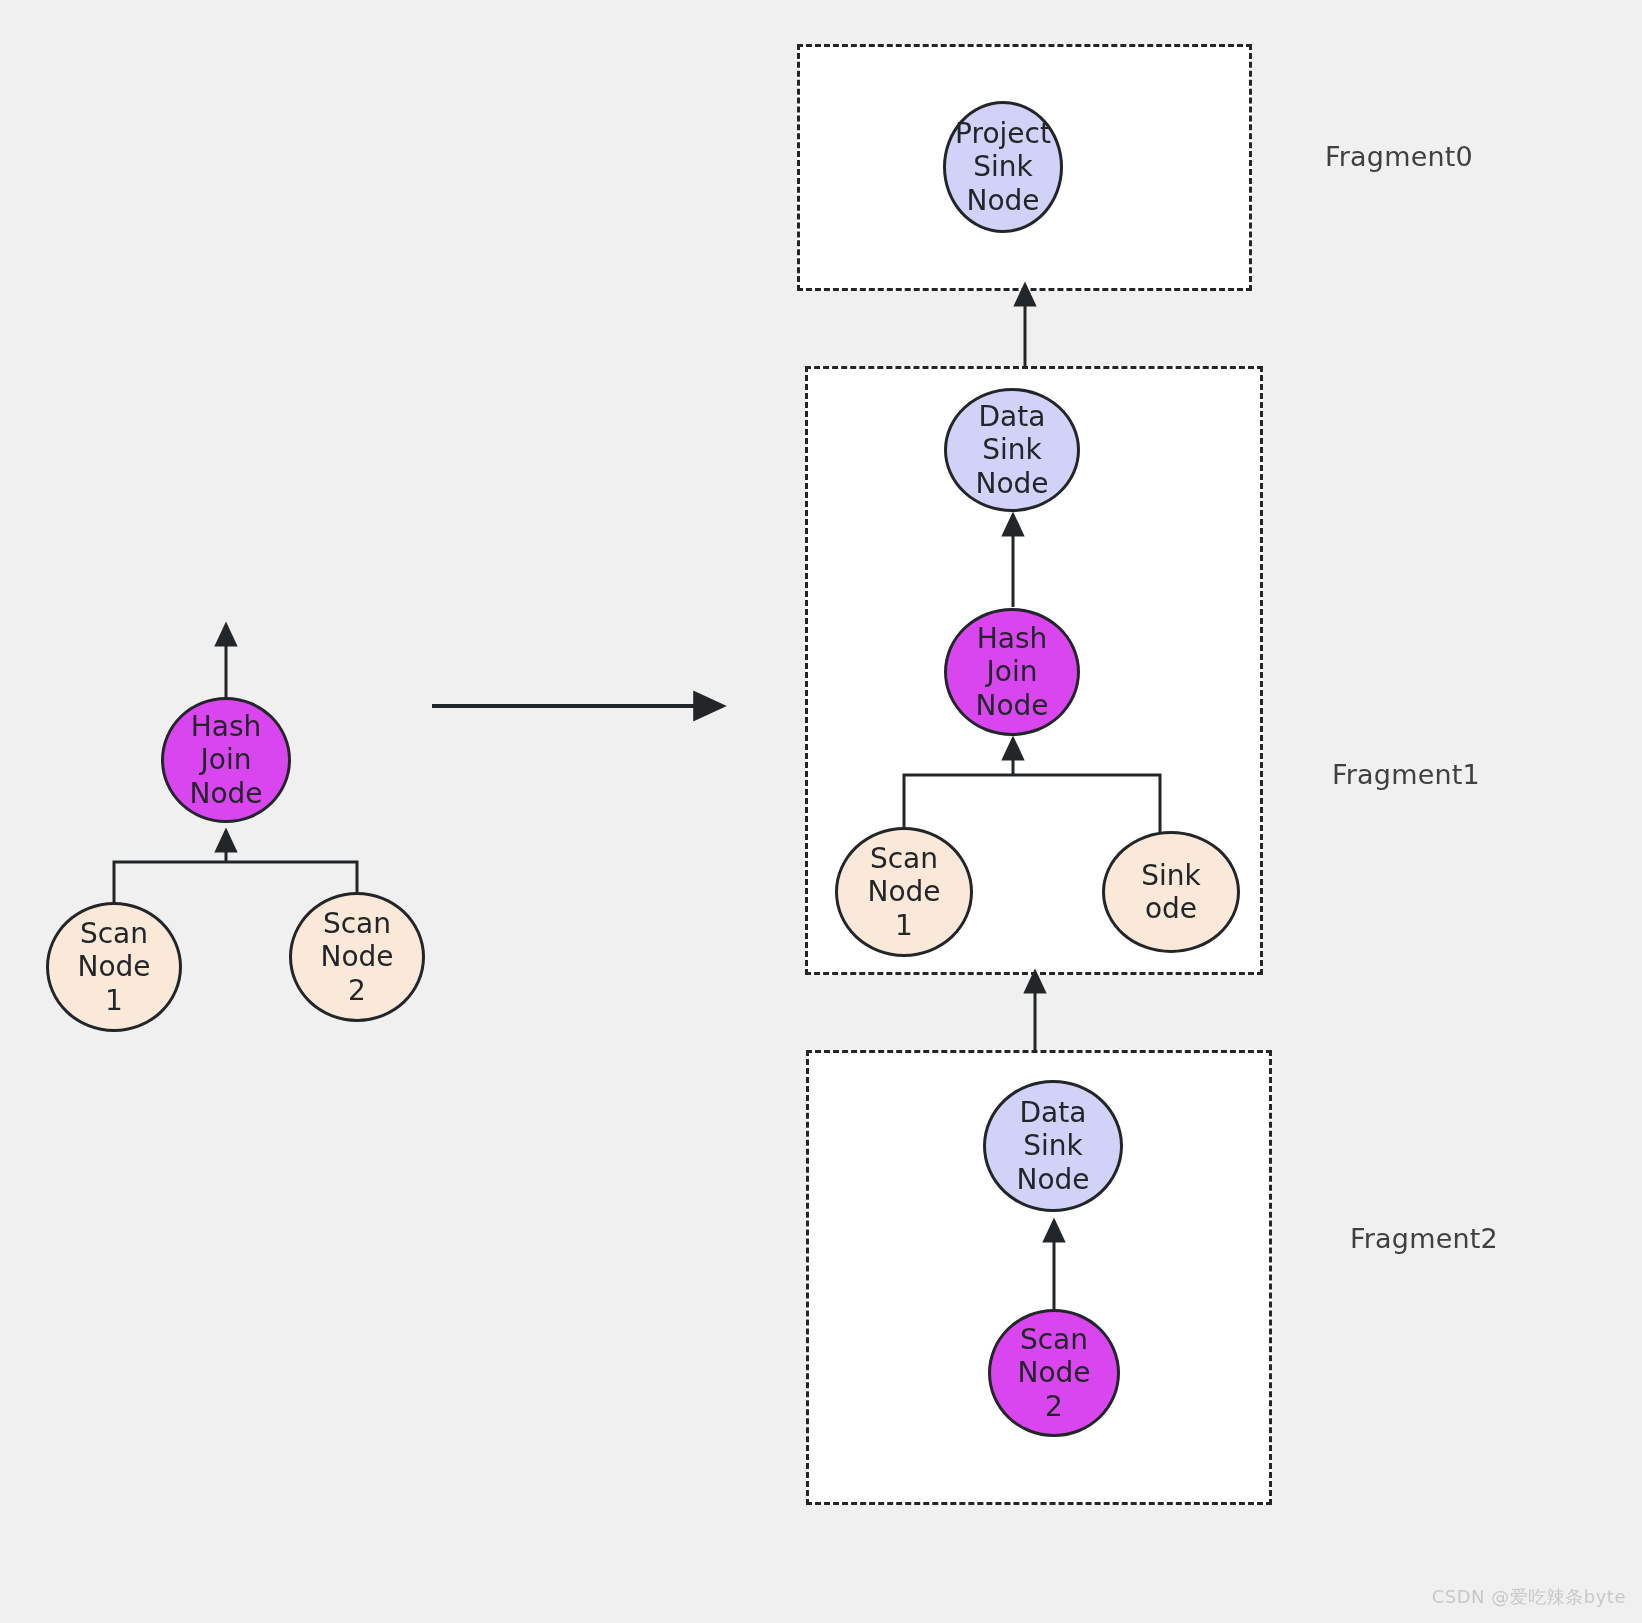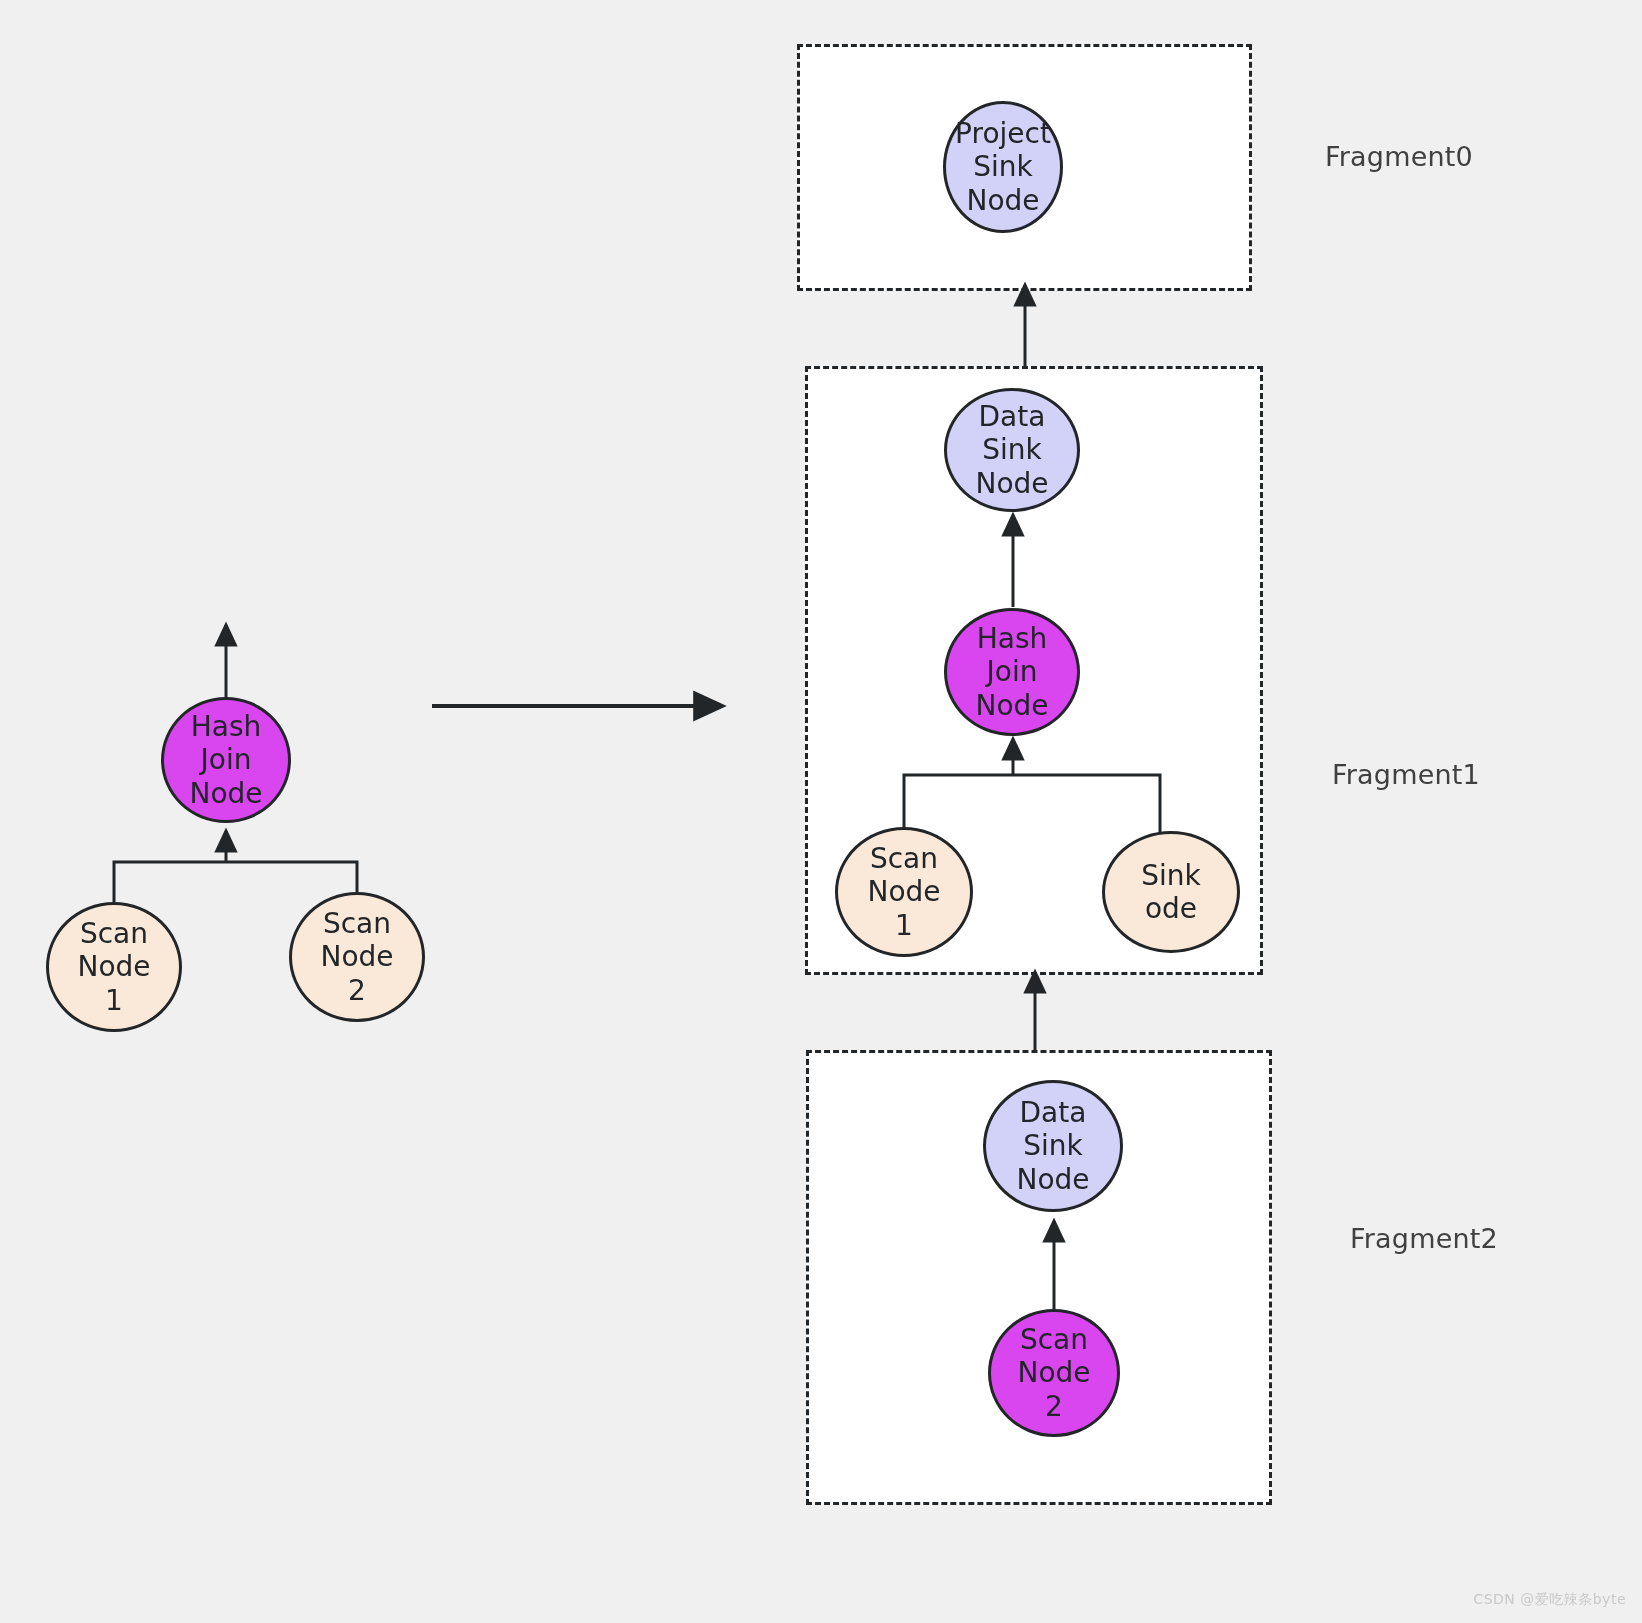--- a/index.html
+++ b/index.html
@@ -50,21 +50,21 @@
     z-index: 5;
   }
   .node .lbl { display: block; white-space: pre-line; }
   .node.purple { background: #d2d2f8; }
   .node.green  { background: #d946ef; }
   .node.peach  { background: #fae8d8; }
   .watermark {
     position: absolute;
     right: 16px;
     bottom: 14px;
-    font-size: 14px;
+    font-size: 18px;
     color: #c8c8c8;
     white-space: nowrap;
     letter-spacing: 0.5px;
   }
   svg.edges {
     position: absolute;
     inset: 0;
     width: 1642px;
     height: 1623px;
     pointer-events: none;

